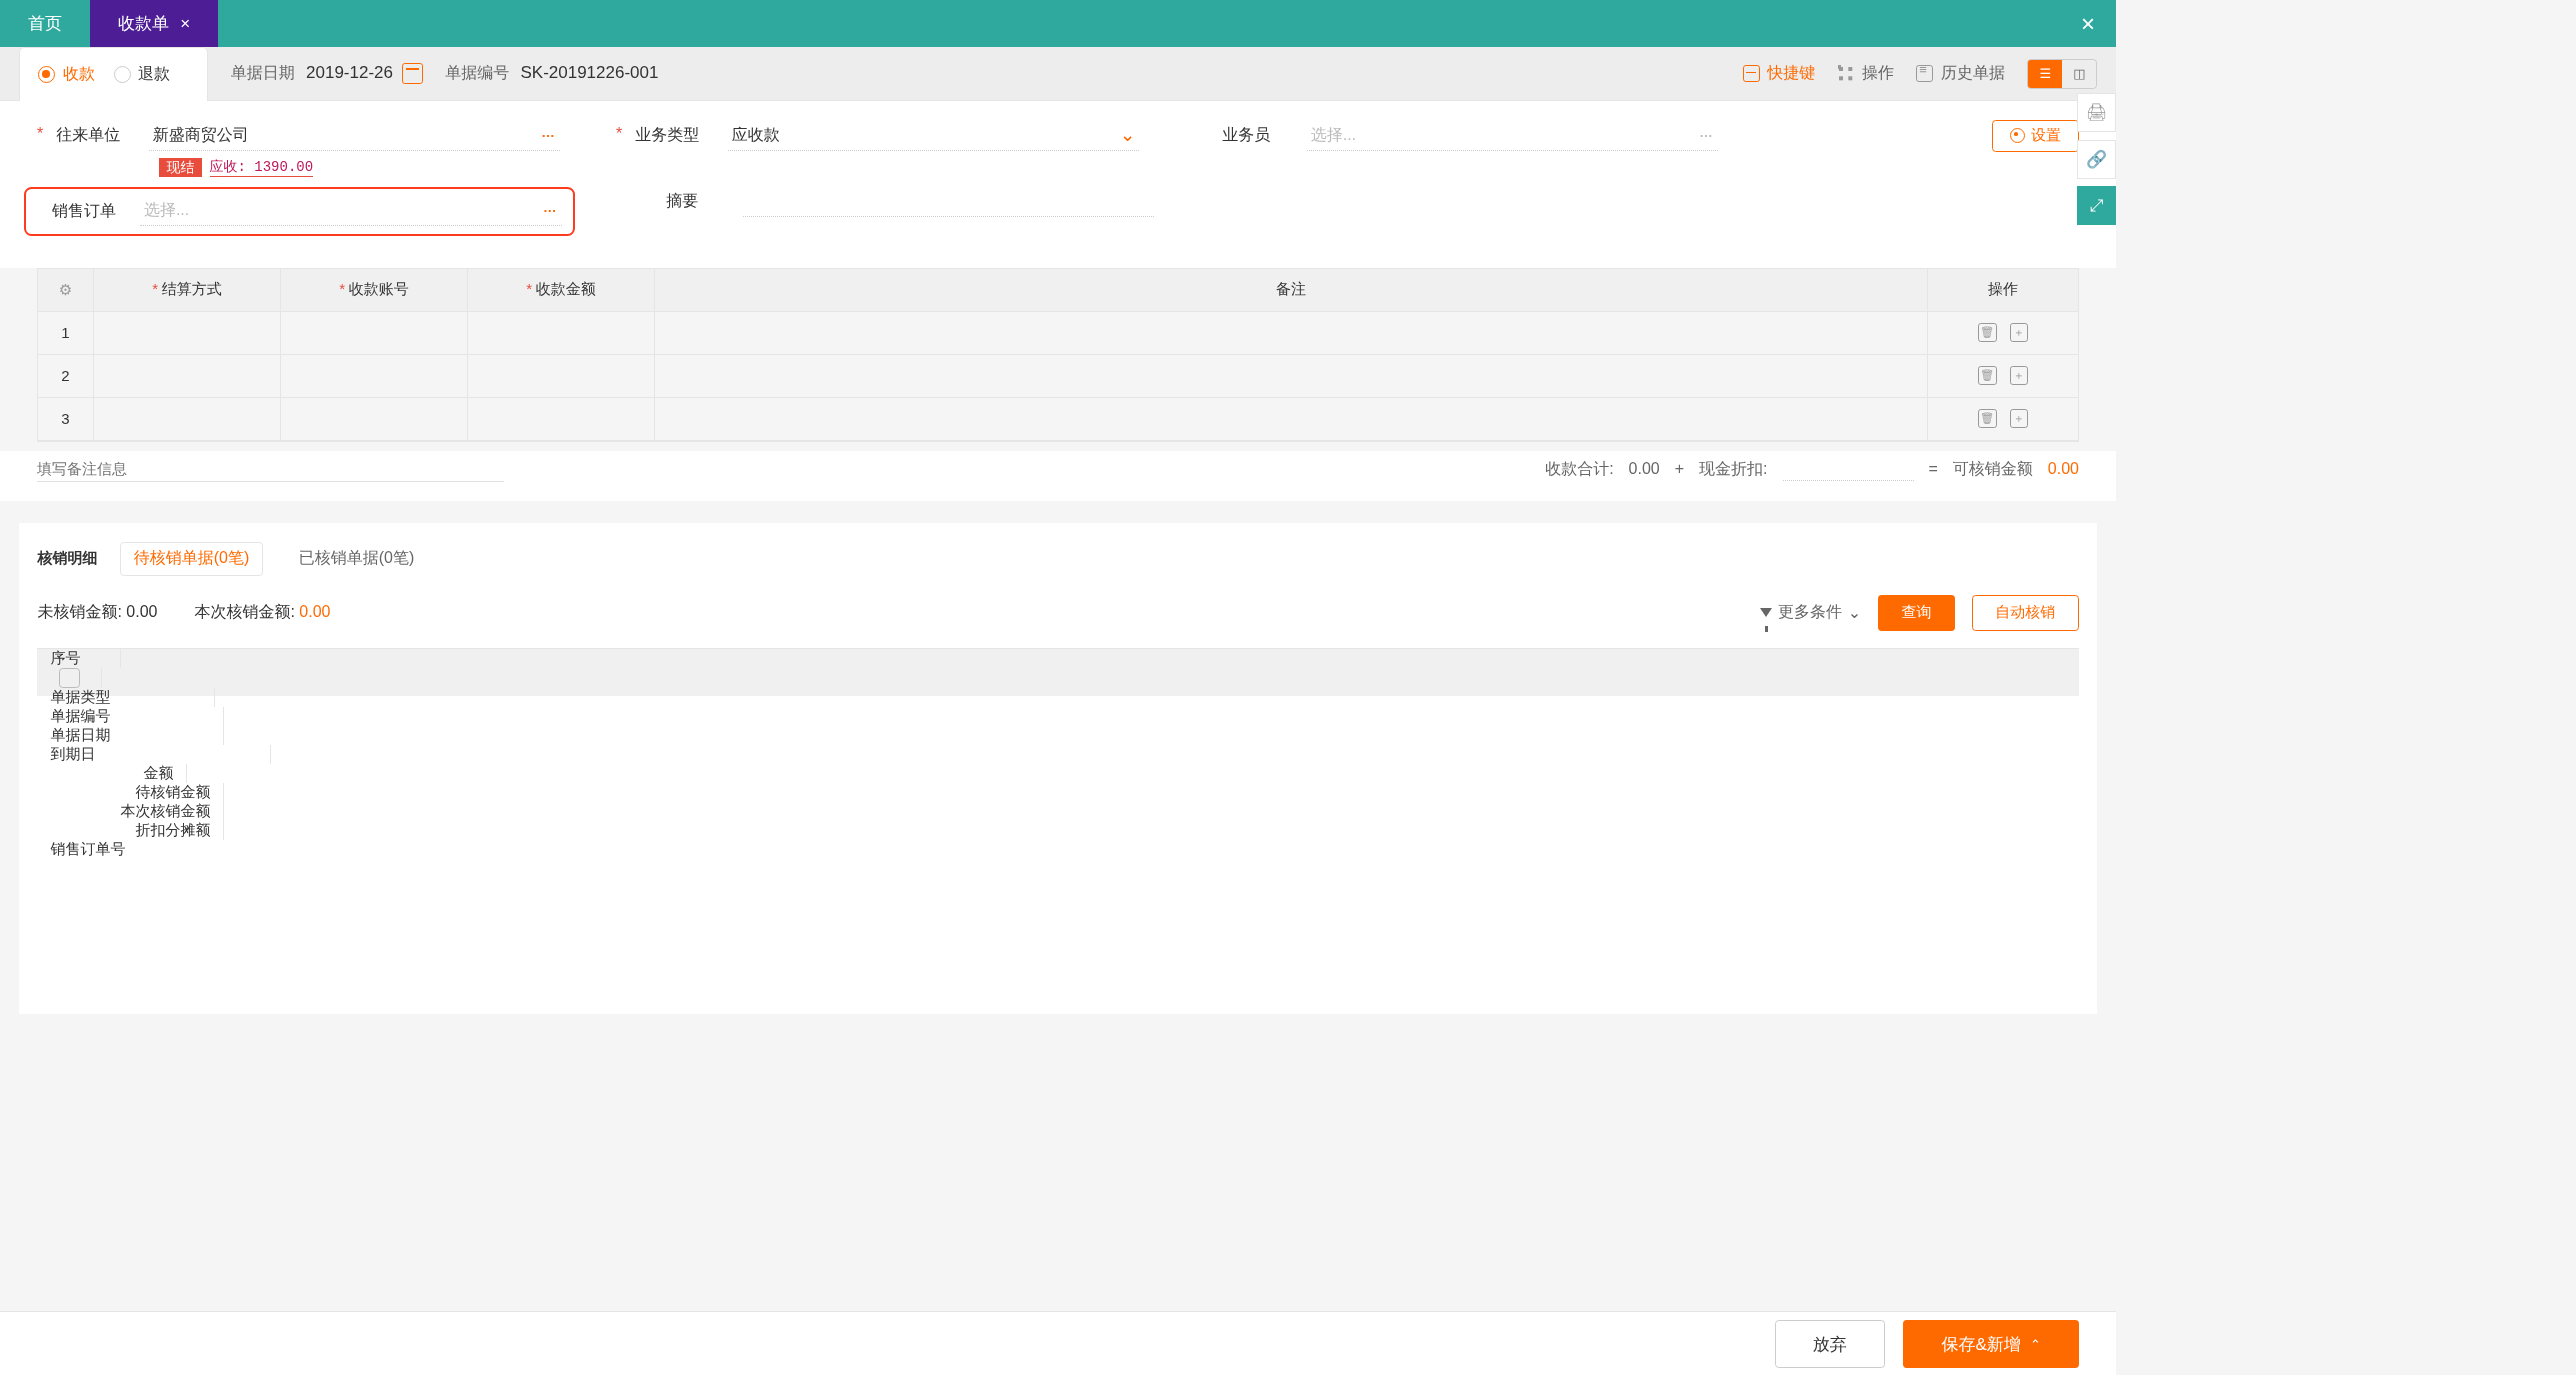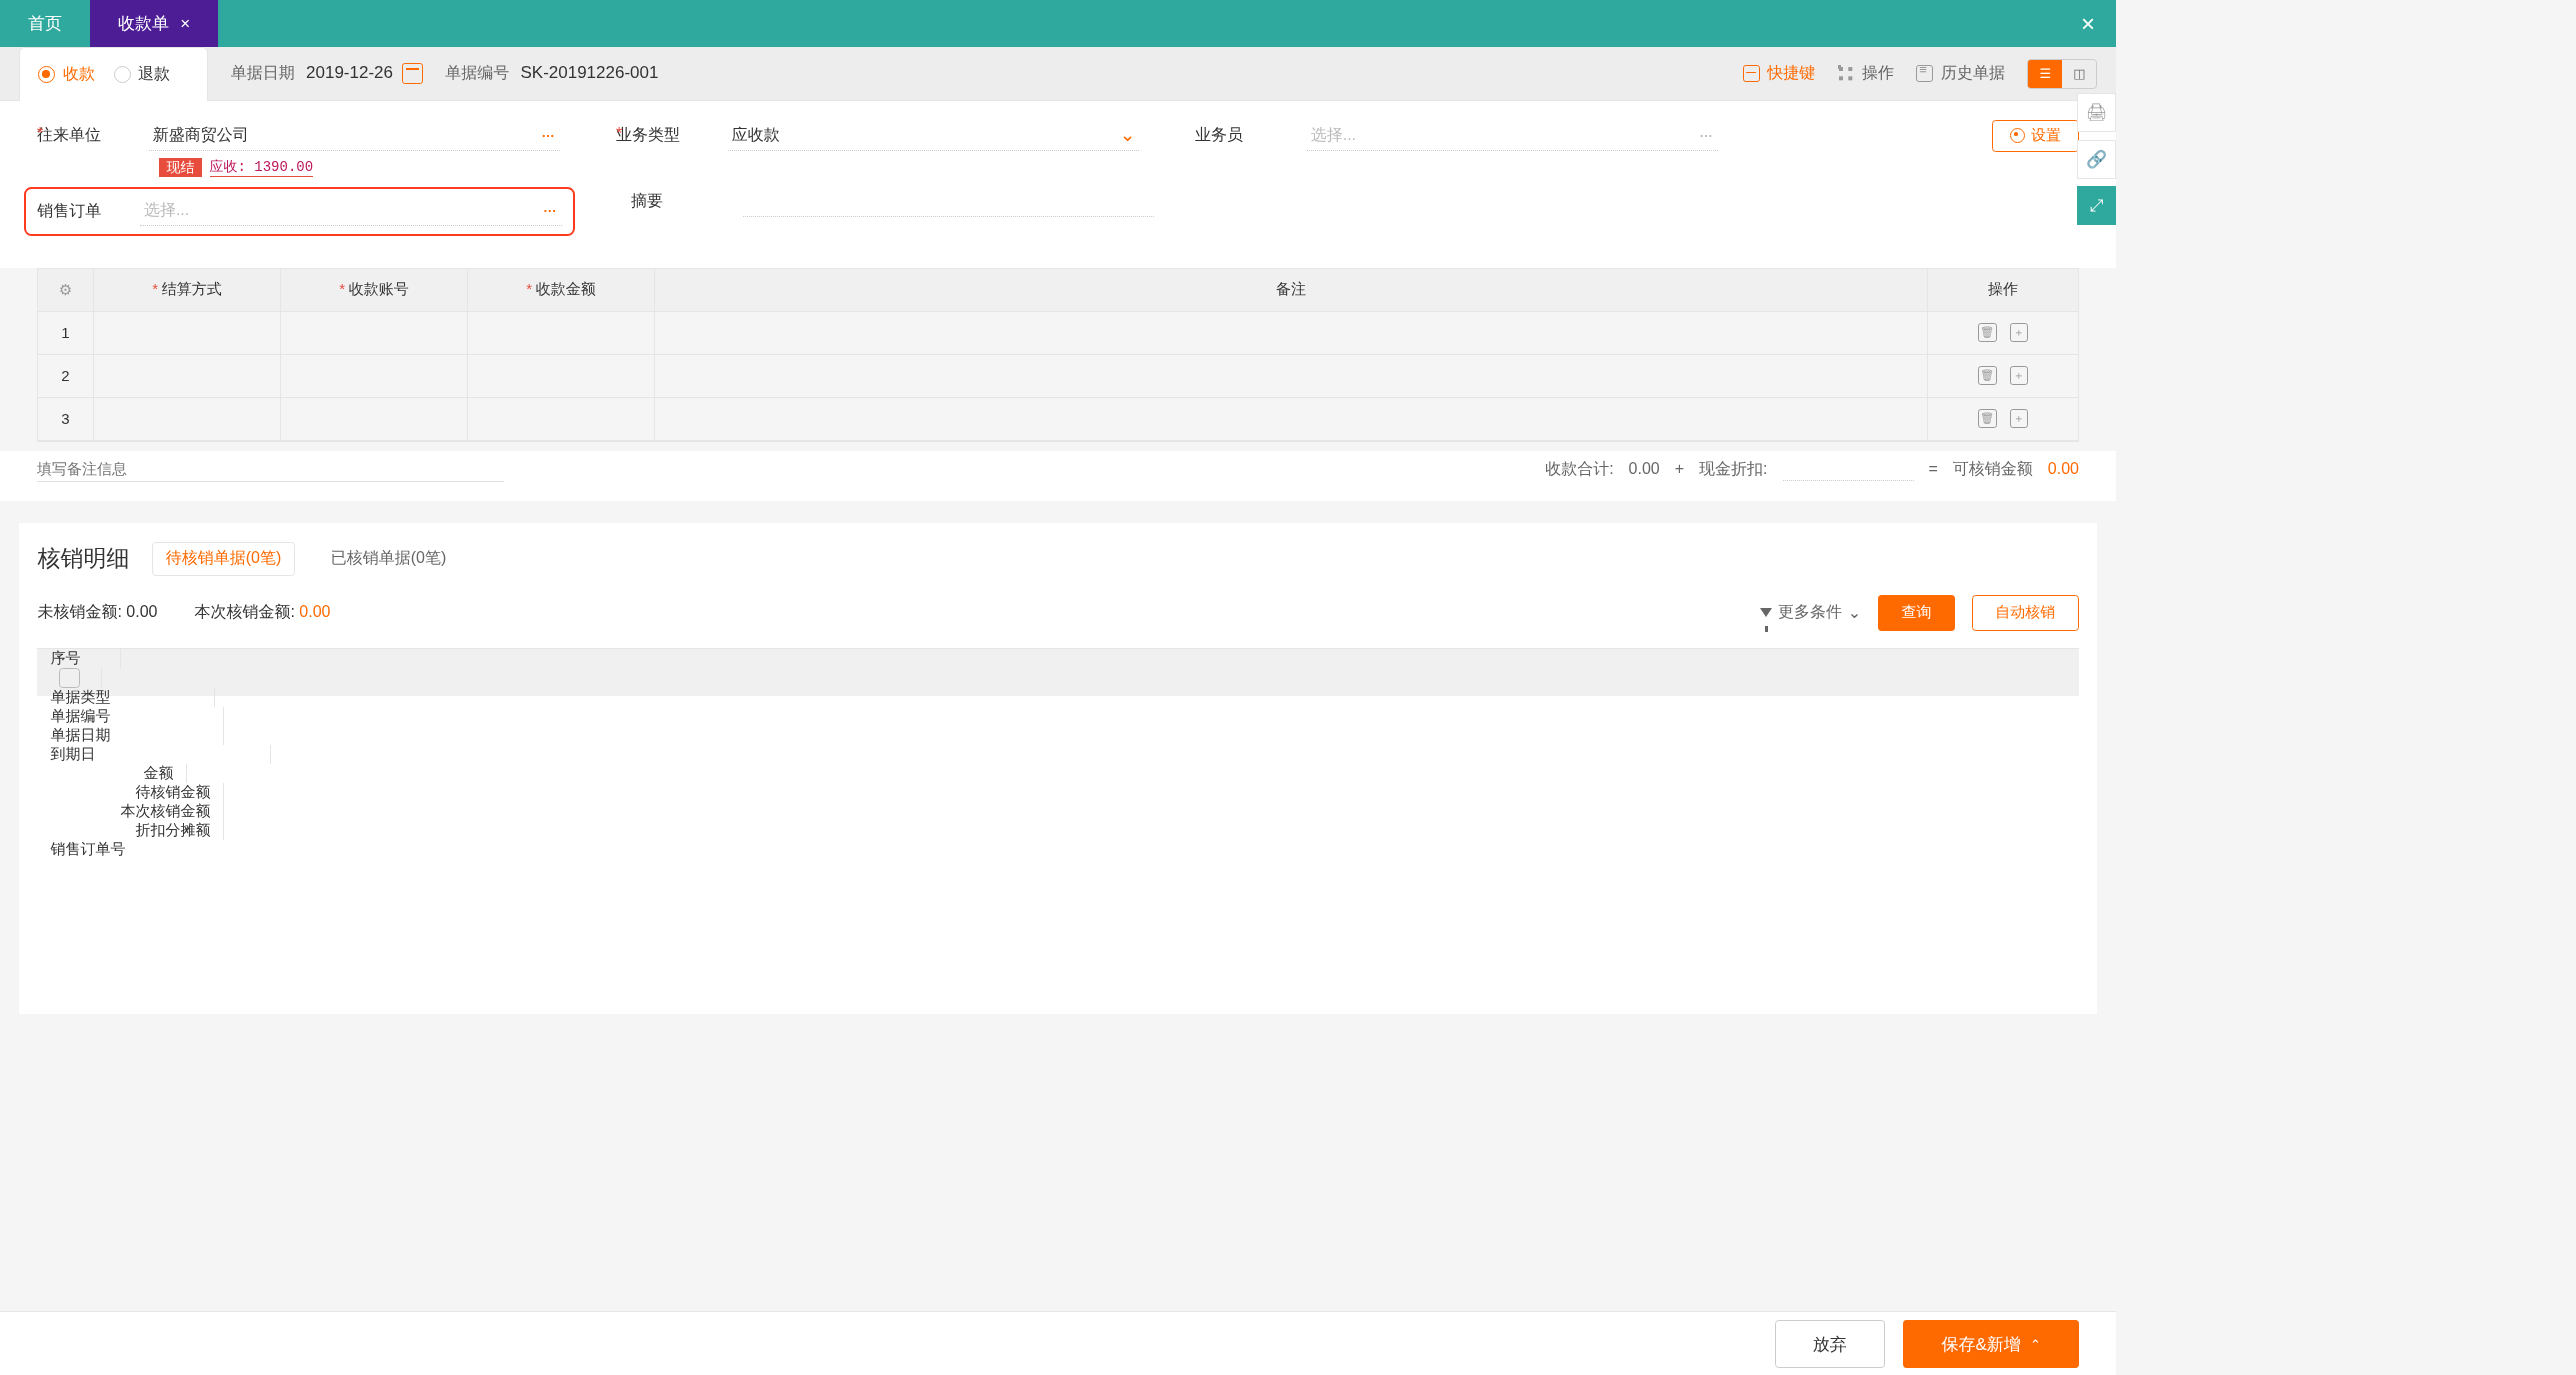--- a/index.html
+++ b/index.html
@@ -45,21 +45,21 @@
   .view-toggle > div { width: 34px; height: 28px; display:flex; align-items:center; justify-content:center; font-size:13px; cursor:pointer; }
   .view-toggle > div.active { background: #ff6a00; color: #fff; }
 
   
   .form-area { background: #fff; padding: 18.7px 37px 15px 37px; }
   .form-row { display: flex; align-items: center; margin-bottom: 17px; gap: 56px; }
   .form-col { display: flex; align-items: center; min-width: 0; }
   .form-col.w1 { width: 523px; }
   .form-col.w2 { width: 523px; }
   .form-col.w3 { width: 523px; }
-  .lbl { width: 112px; font-size: 16px; color: #333; text-align: left; padding-right: 9.3px; position: relative; }
+  .lbl { width: 112px; font-size: 16px; color: #333; text-align: center; padding-right: 9.3px; position: relative; }
   .req::before { content: '*'; color: #e74c3c; position: absolute; left: 0; }
   .field { flex: 1; border-bottom: 0.9px dotted #ccc; display: flex; align-items: center; height: 30px; padding: 0 3.7px; min-width: 0; }
   .field .val { flex: 1; font-size: 16px; color: #333; white-space: nowrap; overflow: hidden; }
   .field .ph { color: #bbb; }
   .ellipsis { color: #ff6a00; font-weight: bold; letter-spacing: 1.9px; cursor:pointer; }
   .chev-down { color: #ff6a00; font-size: 18.7px; cursor:pointer; }
 
   .btn-setting { margin-left: auto; border: 0.9px solid #ff6a00; color: #ff6a00; padding: 5.6px 17px; border-radius: 3.7px; cursor:pointer; font-size: 15px; display:flex; align-items:center; gap:5.6px; }
   .gear-icon { width: 15px; height:15px; border:1.9px solid #ff6a00; border-radius:50%; display:inline-block; position:relative; }
   .gear-icon::after { content:''; position:absolute; width:3.7px; height:3.7px; background:#ff6a00; border-radius:50%; top:2.8px; left:2.8px; }
@@ -91,21 +91,21 @@
   
   .summary { display:flex; align-items:center; padding: 5.6px 37px 18.7px 37px; font-size:16px; color:#666; background:#fff; }
   .summary input { border:none; border-bottom:0.9px solid #e0e0e0; flex:0 0 467px; font-size:15px; padding:3.7px 0; outline:none; }
   .summary .right { margin-left:auto; display:flex; align-items:center; gap:15px; }
   .summary .orange { color:#ff6a00; }
   .cash-discount-input { width: 131px; border-bottom:0.9px dotted #ccc; height:24px; display:inline-block; }
 
   
   .verify { background:#fff; margin: 22.4px 18.7px 0 18.7px; padding: 18.7px 18.7px 0 18.7px; }
   .verify-head { display:flex; align-items:center; gap:22.4px; margin-bottom: 18.7px; }
-  .verify-title { font-size:23px; font-weight:400; }
+  .verify-title { font-size:15px; font-weight:700; }
   .v-tab { font-size:16px; color:#666; padding: 5.6px 13px; cursor:pointer; }
   .v-tab.active { color:#ff6a00; border:0.9px solid #e5e5e5; border-radius:3.7px; }
 
   .verify-meta { display:flex; align-items:center; gap:37px; font-size:16px; margin-bottom: 17px; }
   .verify-meta .orange { color:#ff6a00; }
   .verify-actions { margin-left:auto; display:flex; align-items:center; gap:17px; }
   .filter-more { display:flex; align-items:center; gap:5.6px; cursor:pointer; color:#666; }
   .btn { padding: 7.5px 22.4px; border-radius:3.7px; font-size:15px; cursor:pointer; border:0.9px solid transparent; }
   .btn-primary { background:#ff6a00; color:#fff; }
   .btn-outline-orange { border-color:#ff6a00; color:#ff6a00; background:#fff; }

